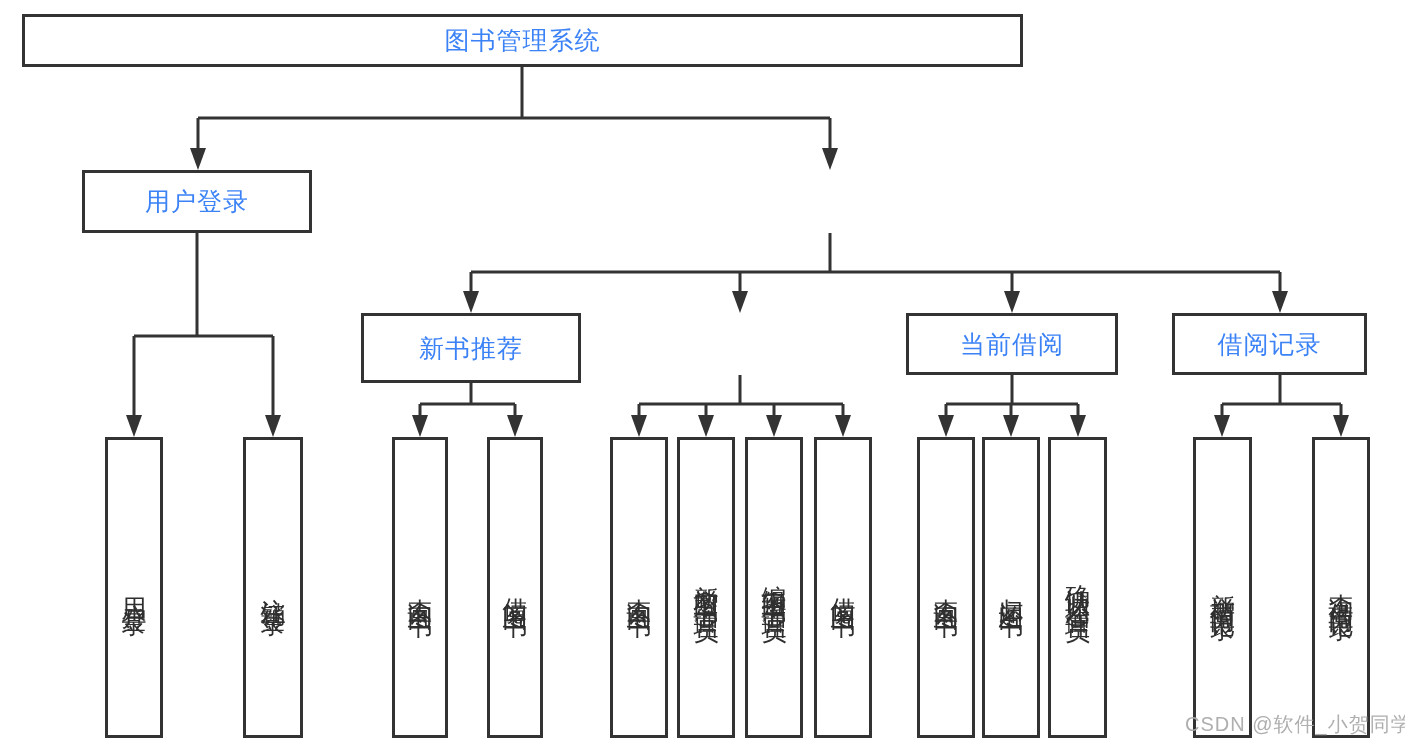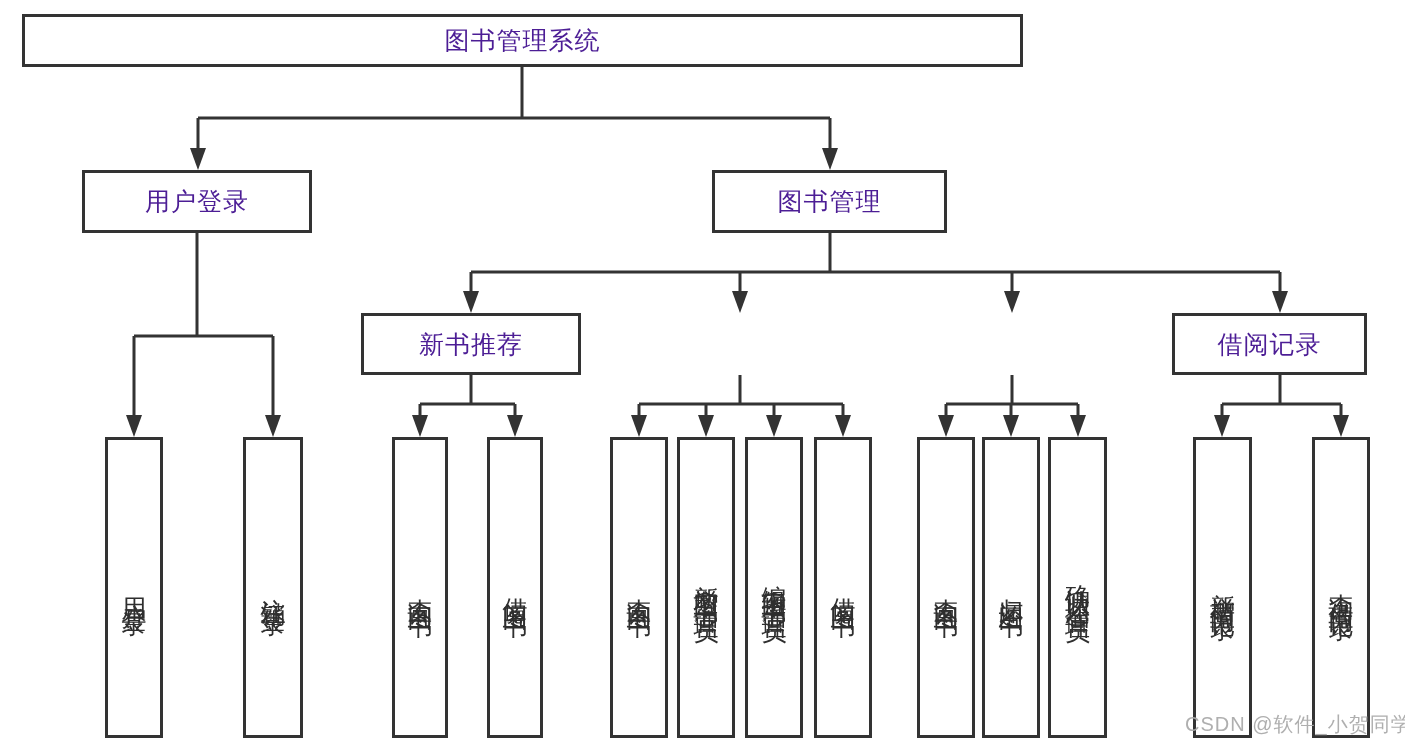--- a/index.html
+++ b/index.html
@@ -11,21 +11,21 @@
     overflow:hidden;
   }
   #wires{position:absolute;left:0;top:0;width:1405px;height:747px;z-index:1;}
   .hbox,.vbox{
     position:absolute;box-sizing:border-box;
     border:3px solid #333333;background:#ffffff;
     display:flex;align-items:center;justify-content:center;
     z-index:2;
   }
   .hbox span{
-    font-size:25px;color:#4c1d95;letter-spacing:1px;white-space:nowrap;line-height:1;
+    font-size:25px;color:#3b82f6;letter-spacing:1px;white-space:nowrap;line-height:1;
   }
   .vbox span{
     writing-mode:vertical-rl;
     font-size:25px;color:#2f2f2f;letter-spacing:5px;line-height:1;white-space:nowrap;
   }
   .watermark{
     position:absolute;z-index:5;
     font-size:20px;letter-spacing:1px;
     color:rgba(171,171,171,0.95);
     white-space:nowrap;
@@ -88,26 +88,26 @@
     </g>
   </svg>
 
   <div class="hbox" style="left:22px;top:14px;width:1001px;height:53px">
     <span>图书管理系统</span>
   </div>
 
   <div class="hbox" style="left:82px;top:170px;width:230px;height:63px">
     <span>用户登录</span>
   </div>
-  <div class="hbox" style="left:712px;top:170px;width:235px;height:63px">
-    <span>图书管理</span>
+
+  <div class="hbox" style="left:361px;top:313px;width:220px;height:70px">
+    <span>新书推荐</span>
   </div>
-
-  <div class="hbox" style="left:361px;top:313px;width:220px;height:62px">
-    <span>新书推荐</span>
+  <div class="hbox" style="left:906px;top:313px;width:212px;height:62px">
+    <span>当前借阅</span>
   </div>
   <div class="hbox" style="left:1172px;top:313px;width:195px;height:62px">
     <span>借阅记录</span>
   </div>
 
   <div class="vbox" style="left:105px;top:437px;width:58px;height:301px">
     <span>用户登录</span>
   </div>
   <div class="vbox" style="left:243px;top:437px;width:60px;height:301px">
     <span>注销登录</span>

